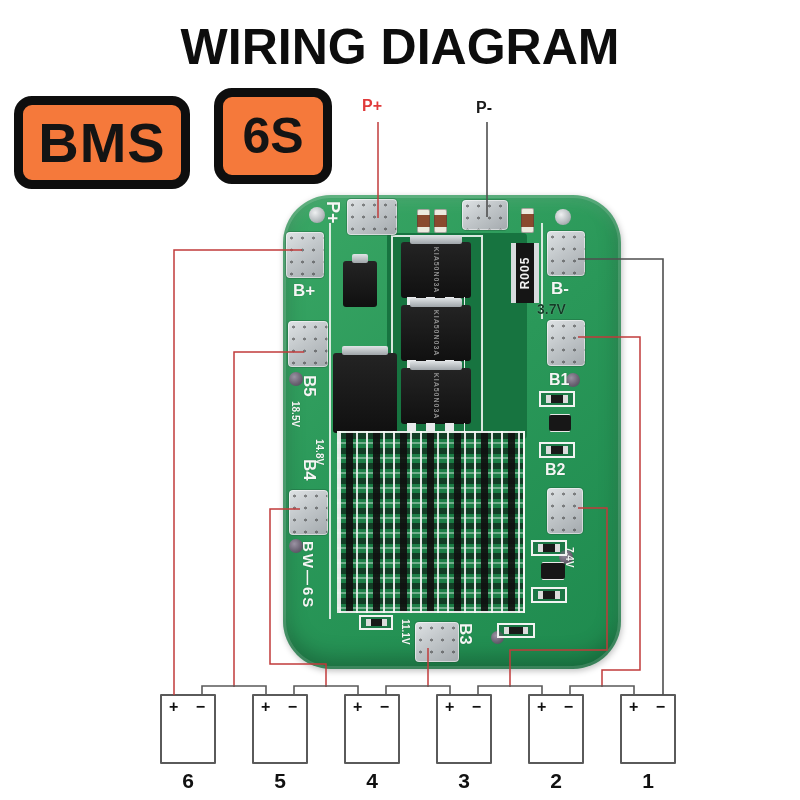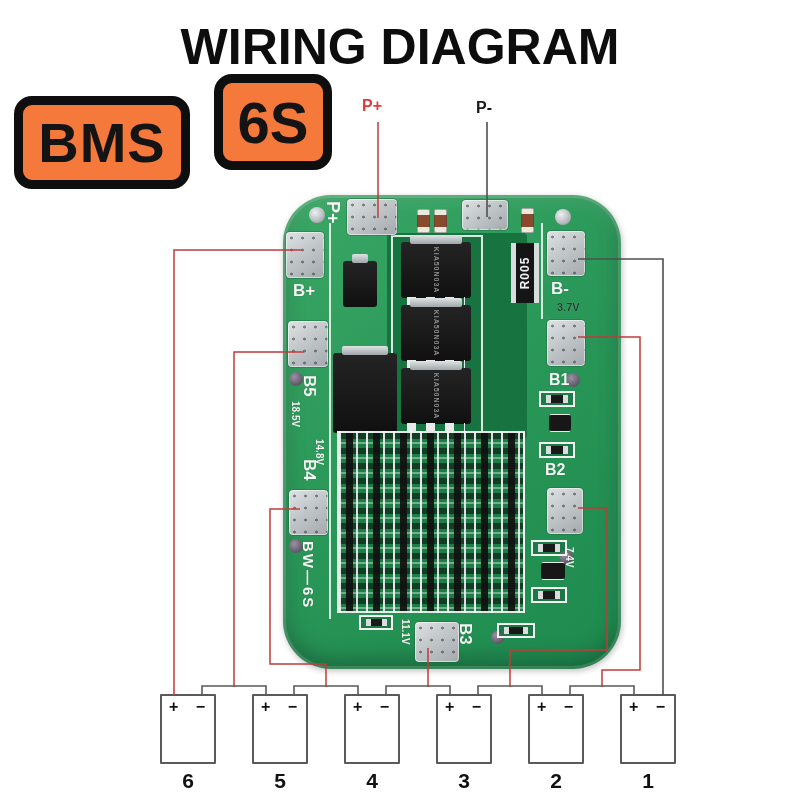--- a/index.html
+++ b/index.html
@@ -9,21 +9,21 @@
 
   
   .title { left:0; right:0; top:18px; text-align:center; font-size:50px;
     font-weight:900; color:#0d0d0d; letter-spacing:0px; }
 
   
   .badge { background:#f5793b; border:9px solid #0e0e0e; border-radius:18px;
     display:flex; align-items:center; justify-content:center;
     font-weight:900; color:#141414; }
   .badge-bms { left:14px; top:96px; width:176px; height:93px; font-size:56px; letter-spacing:1px; }
-  .badge-6s  { left:214px; top:74px; width:118px; height:96px; font-size:58px; }
+  .badge-6s  { left:214px; top:88px; width:118px; height:96px; font-size:50px; }
 
   
   .lead { font-size:16px; font-weight:800; }
   .lead-pos { left:362px; top:97px; color:#e03a3a; }
   .lead-neg { left:476px; top:99px; color:#1a1a1a; }
 
   
   .board { left:283px; top:195px; width:338px; height:474px; border-radius:48px;
     background:linear-gradient(140deg,#3aa765 0%,#2a9859 45%,#1e8a4e 100%);
     box-shadow:inset 0 0 0 3px rgba(255,255,255,.14), inset 0 -10px 22px rgba(0,0,0,.28),
@@ -137,21 +137,21 @@
   <div class="abs pad" style="left:132px;top:427px;width:44px;height:40px;"></div>
 
   <div class="abs silk vt" style="left:60px;top:6px;font-size:18px;">P+</div>
   <div class="abs silk" style="left:10px;top:86px;font-size:17px;">B+</div>
   <div class="abs silk vt" style="left:36px;top:180px;font-size:17px;">B5</div>
   <div class="abs silk vt" style="left:18px;top:206px;font-size:10px;">18.5V</div>
   <div class="abs silk vt" style="left:42px;top:244px;font-size:10px;">14.8V</div>
   <div class="abs silk vt" style="left:36px;top:264px;font-size:17px;">B4</div>
   <div class="abs silk vt" style="left:34px;top:346px;font-size:15px;letter-spacing:2px;">BW—6S</div>
   <div class="abs silk" style="left:268px;top:84px;font-size:17px;">B-</div>
-  <div class="abs silk" style="left:274px;top:106px;font-size:11px;color:#123c26;text-shadow:0 0 1px rgba(255,255,255,.5);">3.7V</div>
+  <div class="abs silk" style="left:254px;top:106px;font-size:14px;color:#123c26;text-shadow:0 0 1px rgba(255,255,255,.5);">3.7V</div>
   <div class="abs silk" style="left:266px;top:176px;font-size:16px;text-align:center;">B1</div>
   <div class="abs silk" style="left:262px;top:266px;font-size:16px;">B2</div>
   <div class="abs silk vt" style="left:292px;top:352px;font-size:10px;">7.4V</div>
   <div class="abs silk vt" style="left:128px;top:424px;font-size:10px;">11.1V</div>
   <div class="abs silk vt" style="left:192px;top:428px;font-size:17px;">B3</div>
 
   <div class="abs mosfet" style="left:118px;top:47px;width:70px;height:56px;">
     <div class="tab"></div>
     <div class="mark">KIA50N03A</div>
     <div class="legs"></div>

